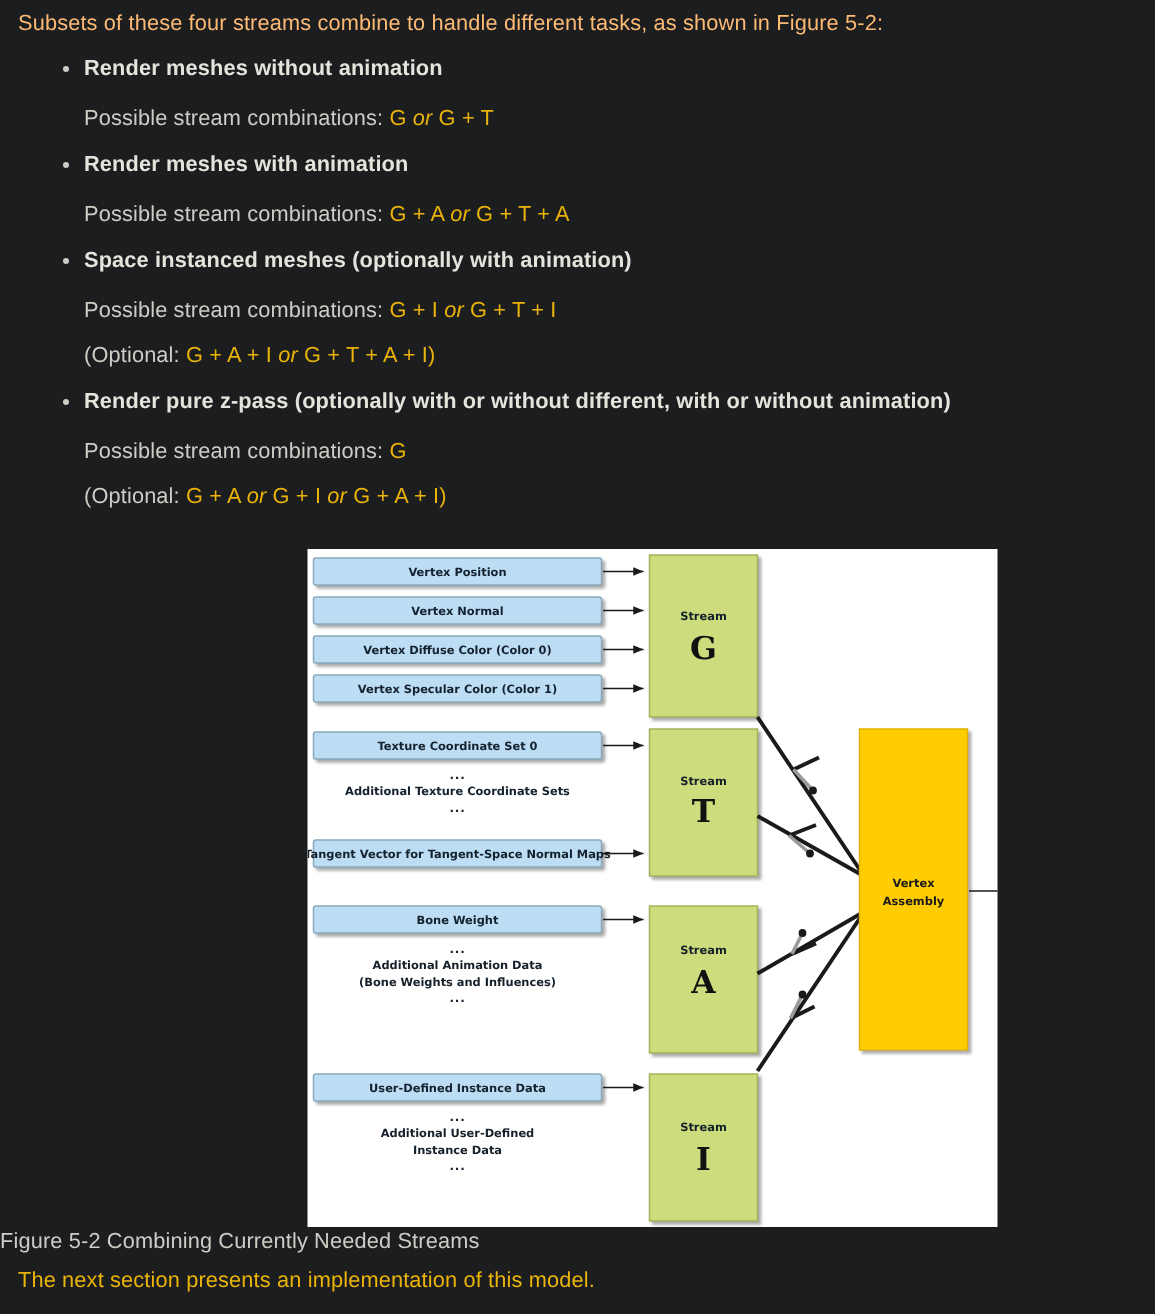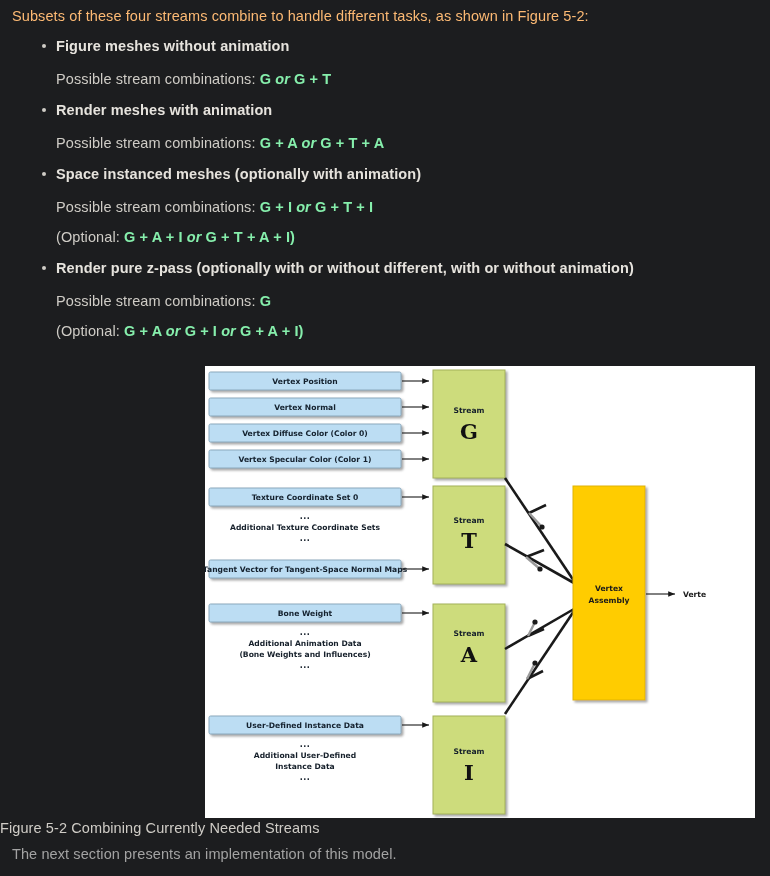--- a/index.html
+++ b/index.html
@@ -58,29 +58,29 @@
     padding-left: 44px;
     font-size: 14.5px;
     line-height: 20px;
     color: #cfccc6;
     margin: 0;
     letter-spacing: .1px;
   }
   .sp-11 { height: 11px; }
   .sp-13 { height: 13px; }
   .sp-10 { height: 10px; }
-  b.s { font-weight: bold; color: #86efac; }
+  b.s { font-weight: normal; color: #eab308; }
   i.o { font-style: italic; }
 
   
   .figure-panel {
     position: absolute;
     left: 205px;
     top: 366px;
-    width: 550px;
+    width: 460px;
     height: 452px;
     background: #ffffff;
     overflow: hidden;
   }
   .figure-panel svg { display: block; }
 
   .fig-caption {
     position: absolute;
     left: 0;
     top: 820px;
@@ -88,42 +88,42 @@
     text-align: left;
     font-size: 14.5px;
     color: #cfccc6;
     letter-spacing: .1px;
   }
   .closing {
     position: absolute;
     left: 12px;
     top: 846px;
     font-size: 14.5px;
-    color: #a3a3a3;
+    color: #eab308;
     letter-spacing: .1px;
   }
 
   
   .lbl { font-family: "DejaVu Sans", sans-serif; font-size: 7.6px; font-weight: bold; fill: #14212e; }
   .slbl { font-family: "DejaVu Sans", sans-serif; font-size: 7.6px; font-weight: bold; fill: #16202b; }
   .sbig { font-family: "DejaVu Serif", serif; font-size: 21px; font-weight: bold; fill: #111111; }
   .vtx { font-family: "DejaVu Sans", sans-serif; font-size: 7.6px; font-weight: bold; fill: #1a1a1a; }
   .ell { font-family: "DejaVu Sans", sans-serif; font-size: 8px; font-weight: bold; fill: #16202b; letter-spacing: .5px; }
 </style>
 </head>
 <body>
 
 <div class="intro">Subsets of these four streams combine to handle different tasks, as shown in Figure 5-2:</div>
 
 <div class="bullets">
 
   <div class="bullet-block">
     <p class="bullet-head">
       <span class="dot"></span>
-      <span>Figure meshes without animation</span>
+      <span>Render meshes without animation</span>
     </p>
     <div class="sp-13"></div>
     <p class="sub-line"><span>Possible stream combinations: </span><b class="s">G <i class="o">or</i> G + T</b></p>
   </div>
 
   <div class="sp-11"></div>
 
   <div class="bullet-block">
     <p class="bullet-head">
       <span class="dot"></span>

